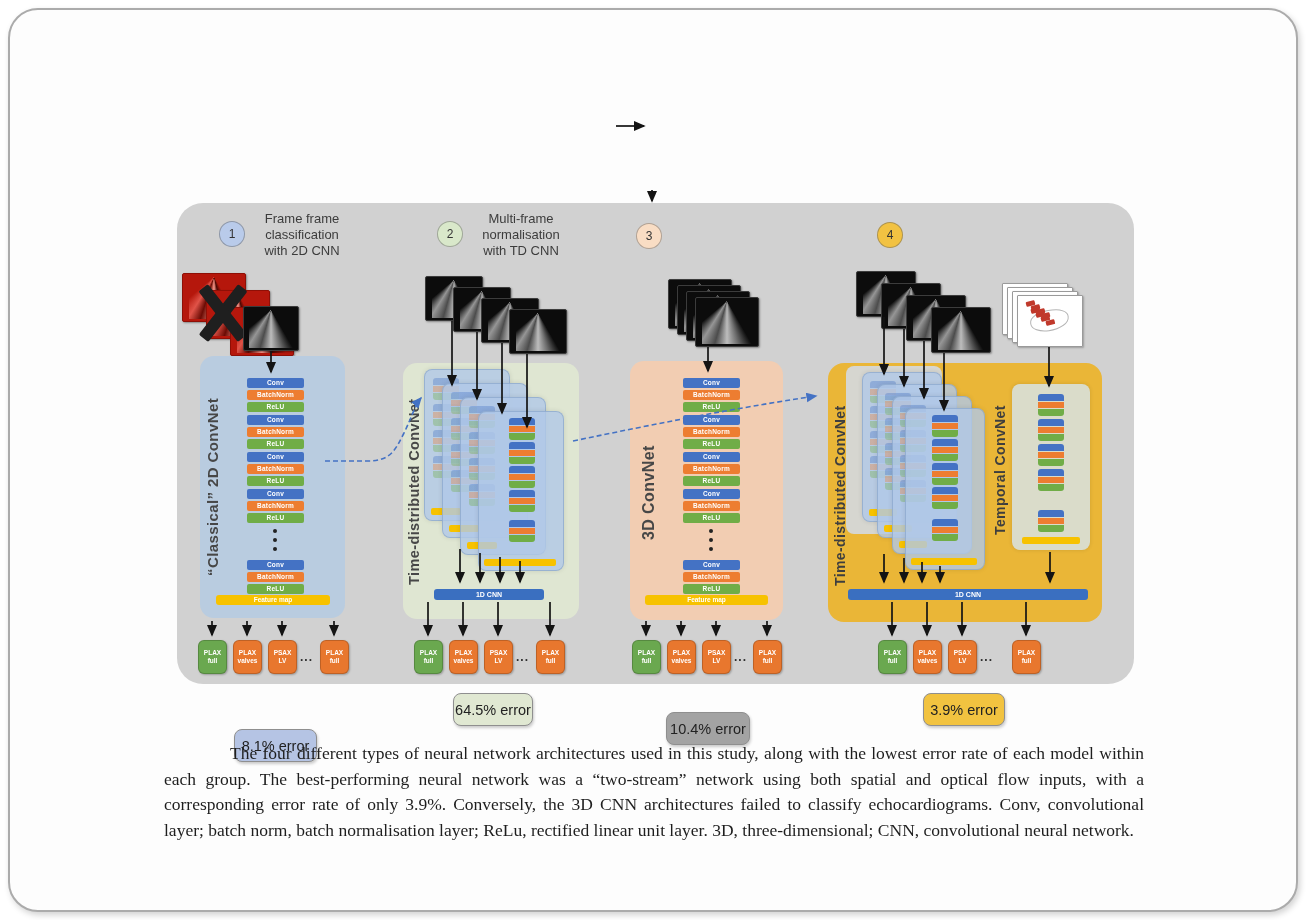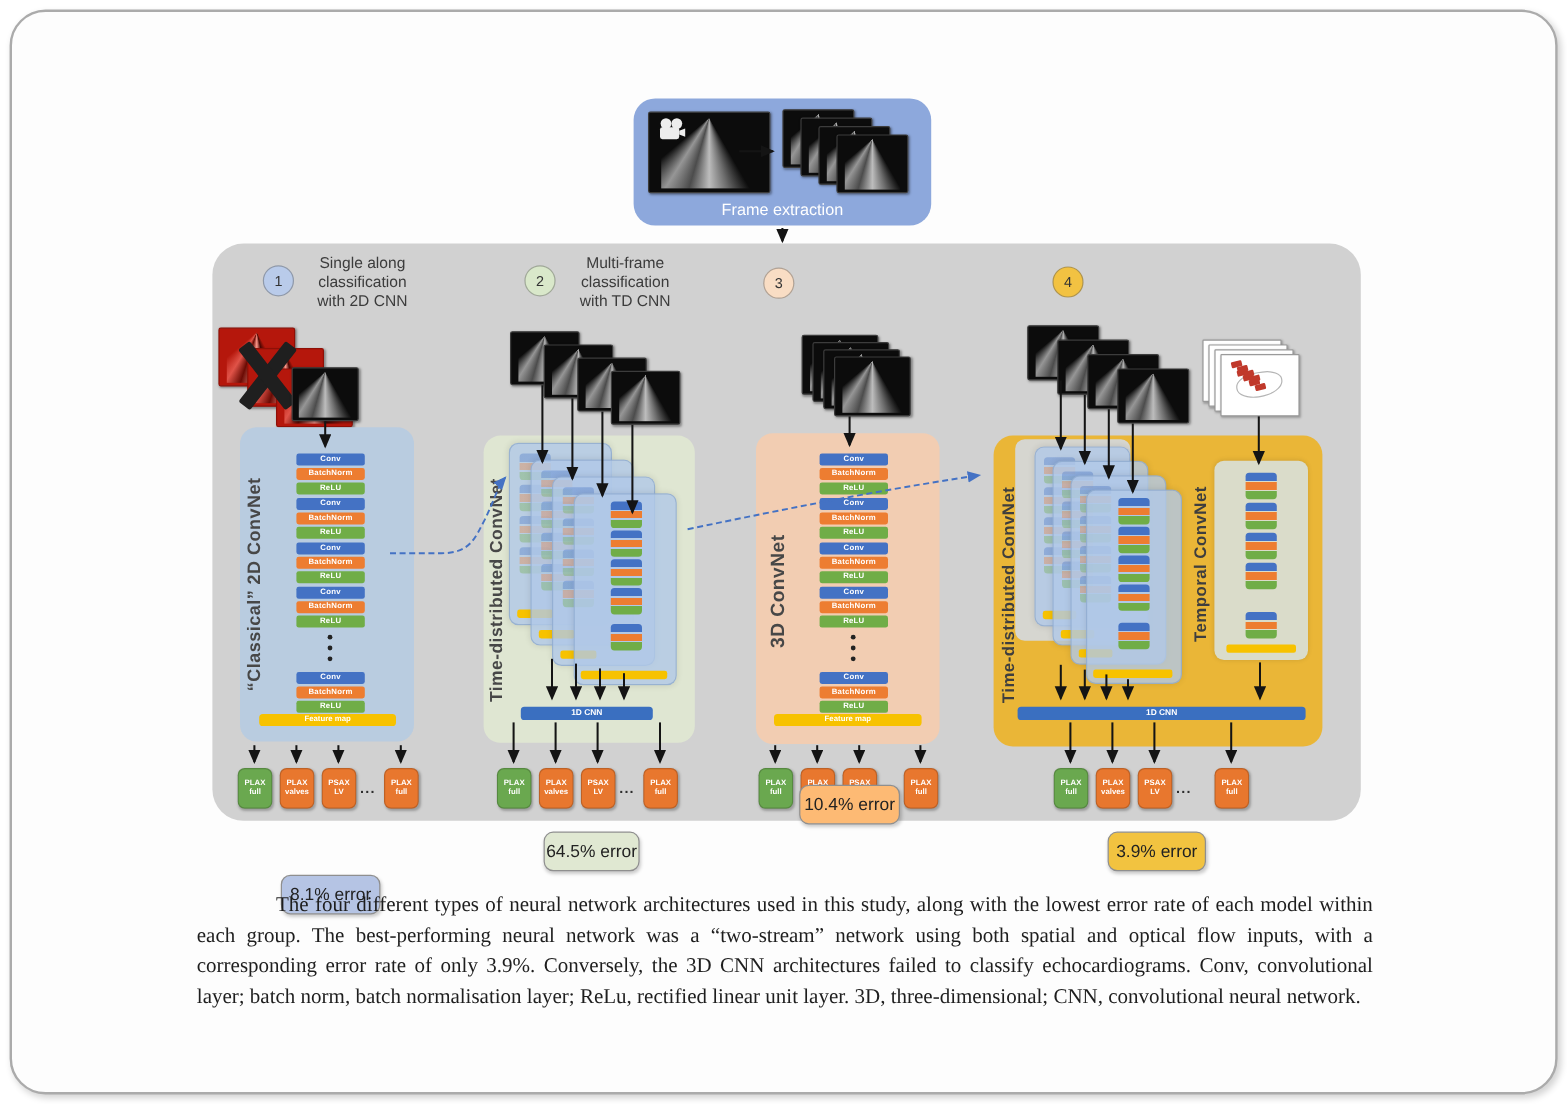--- a/index.html
+++ b/index.html
@@ -79,44 +79,30 @@
            font-size:17.5px;line-height:25.5px;color:#1e1e1e;text-align:justify;text-indent:66px;}
 
   .overlay{position:absolute;left:0;top:0;pointer-events:none;z-index:40;}
 </style>
 </head>
 <body>
 
 <div id="canvas">
   <div class="card"></div>
 
-  <div class="febox">
-    <div class="echo" style="left:12px;top:11px;width:100px;height:66px;"></div>
-    <svg style="position:absolute;left:19px;top:16px;" width="26" height="20">
-      <circle cx="8" cy="5" r="4.5" fill="#ededed"></circle>
-        <circle cx="17" cy="5" r="4.5" fill="#ededed"></circle>
-      <rect x="3" y="8" width="16" height="10" rx="2" fill="#ededed"></rect>
-        <path d="M19,11 L24,9 L24,16 L19,14 Z" fill="#ededed"></path>
-    </svg>
-    <div class="echo" style="left:124px;top:9px;width:58px;height:47px;"></div>
-    <div class="echo" style="left:139px;top:16px;width:58px;height:47px;"></div>
-    <div class="echo" style="left:154px;top:23px;width:58px;height:47px;"></div>
-    <div class="echo" style="left:169px;top:30px;width:58px;height:47px;"></div>
-    <div class="felabel">Frame extraction</div>
-  </div>
 
   <div class="graypanel"></div>
 
   <div class="numcircle" style="left:219px;top:221px;background:#b9cbea;">1</div>
-  <div class="grptitle" style="left:246px;top:211px;width:112px;">Single along
+  <div class="grptitle" style="left:246px;top:211px;width:112px;">Frame frame
 classification
 with 2D CNN</div>
   <div class="numcircle" style="left:437px;top:221px;background:#d9e8ca;">2</div>
   <div class="grptitle" style="left:466px;top:211px;width:110px;">Multi-frame
-classification
+normalisation
 with TD CNN</div>
   <div class="numcircle" style="left:636px;top:223px;background:#f9ddc4;">3</div>
   <div class="numcircle" style="left:877px;top:222px;background:#f2c242;">4</div>
 
   <div class="echo red" style="left:182px;top:273px;width:62px;height:47px;"></div>
   <div class="echo red" style="left:206px;top:290px;width:62px;height:47px;"></div>
   <div class="echo red" style="left:230px;top:307px;width:62px;height:47px;"></div>
   <div class="xmark" style="left:193px;top:283px;width:60px;height:62px;z-index:5;"></div>
   <div class="echo" style="left:243px;top:306px;width:54px;height:43px;z-index:6;"></div>
 
@@ -235,21 +221,21 @@
     <div class="bar b">BatchNorm</div>
     <div class="bar r">ReLU</div>
   </div>
   <div class="fbar" style="left:645px;top:595px;width:123px;">Feature map</div>
 
   <div class="cls g" style="left:632px;top:640px;">PLAX full</div>
   <div class="cls o" style="left:667px;top:640px;">PLAX valves</div>
   <div class="cls o" style="left:702px;top:640px;">PSAX LV</div>
   <div class="hdots" style="left:734px;top:650px;">...</div>
   <div class="cls o" style="left:753px;top:640px;">PLAX full</div>
-  <div class="err" style="left:666px;top:654px;width:82px;background:#fdba74;">10.4% error</div>
+  <div class="err" style="left:666px;top:712px;width:82px;background:#a3a3a3;">10.4% error</div>
 
   <div class="echo" style="left:856px;top:271px;width:58px;height:44px;"></div>
   <div class="echo" style="left:881px;top:283px;width:58px;height:44px;"></div>
   <div class="echo" style="left:906px;top:295px;width:58px;height:44px;"></div>
   <div class="echo" style="left:931px;top:307px;width:58px;height:44px;"></div>
   <div class="flow" style="left:1002px;top:283px;width:64px;height:50px;"></div>
   <div class="flow" style="left:1007px;top:287px;width:64px;height:50px;"></div>
   <div class="flow" style="left:1012px;top:291px;width:64px;height:50px;"></div>
   <div class="flow" style="left:1017px;top:295px;width:64px;height:50px;"></div>
 

